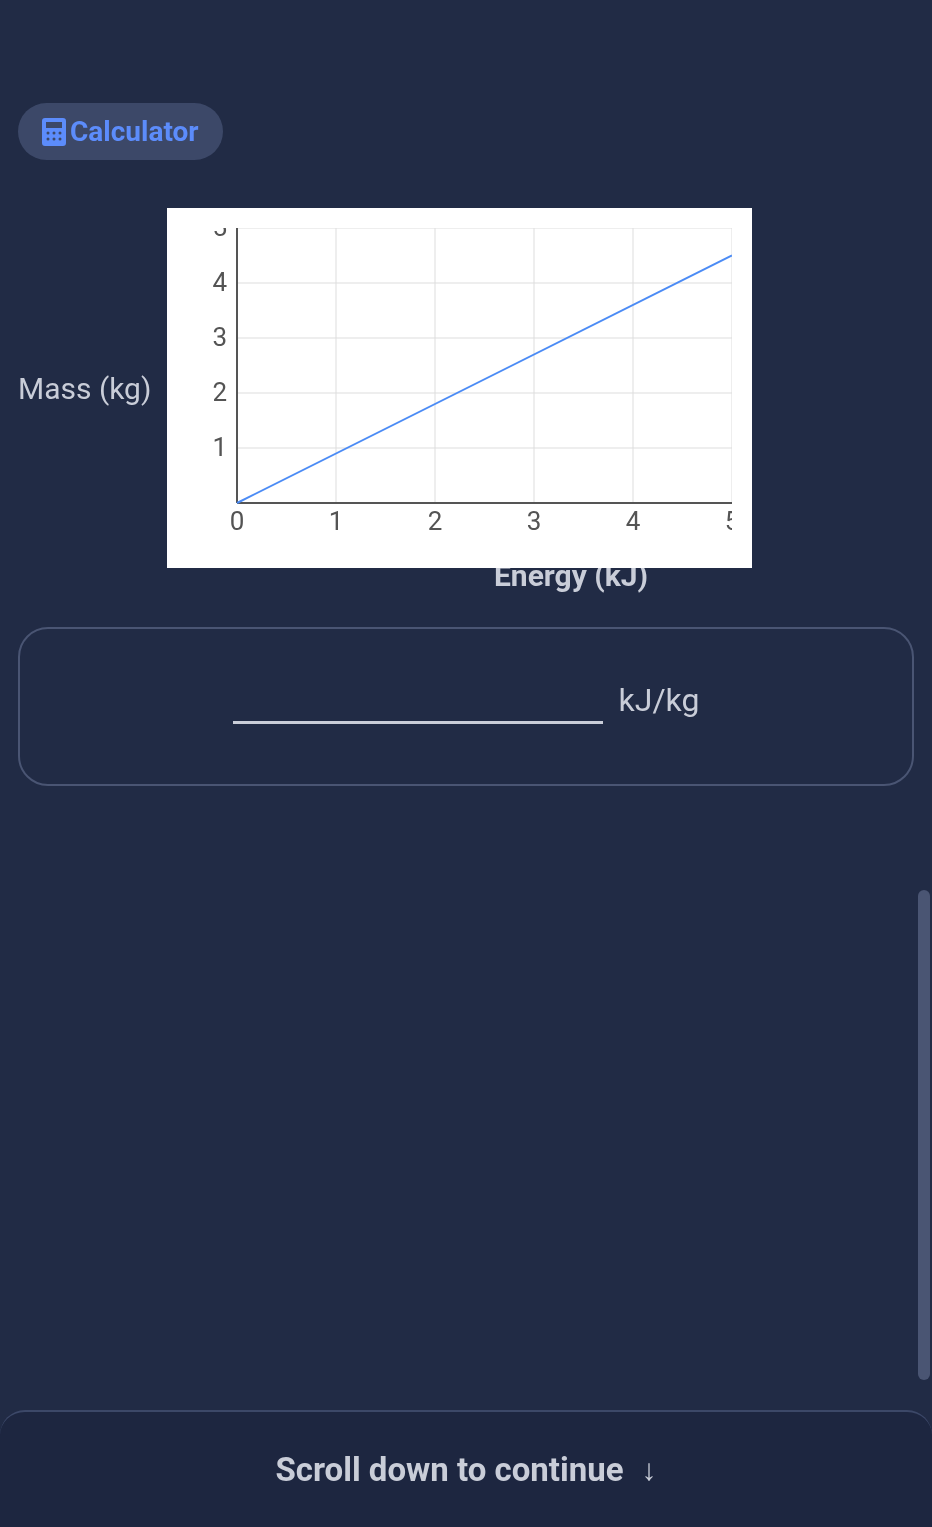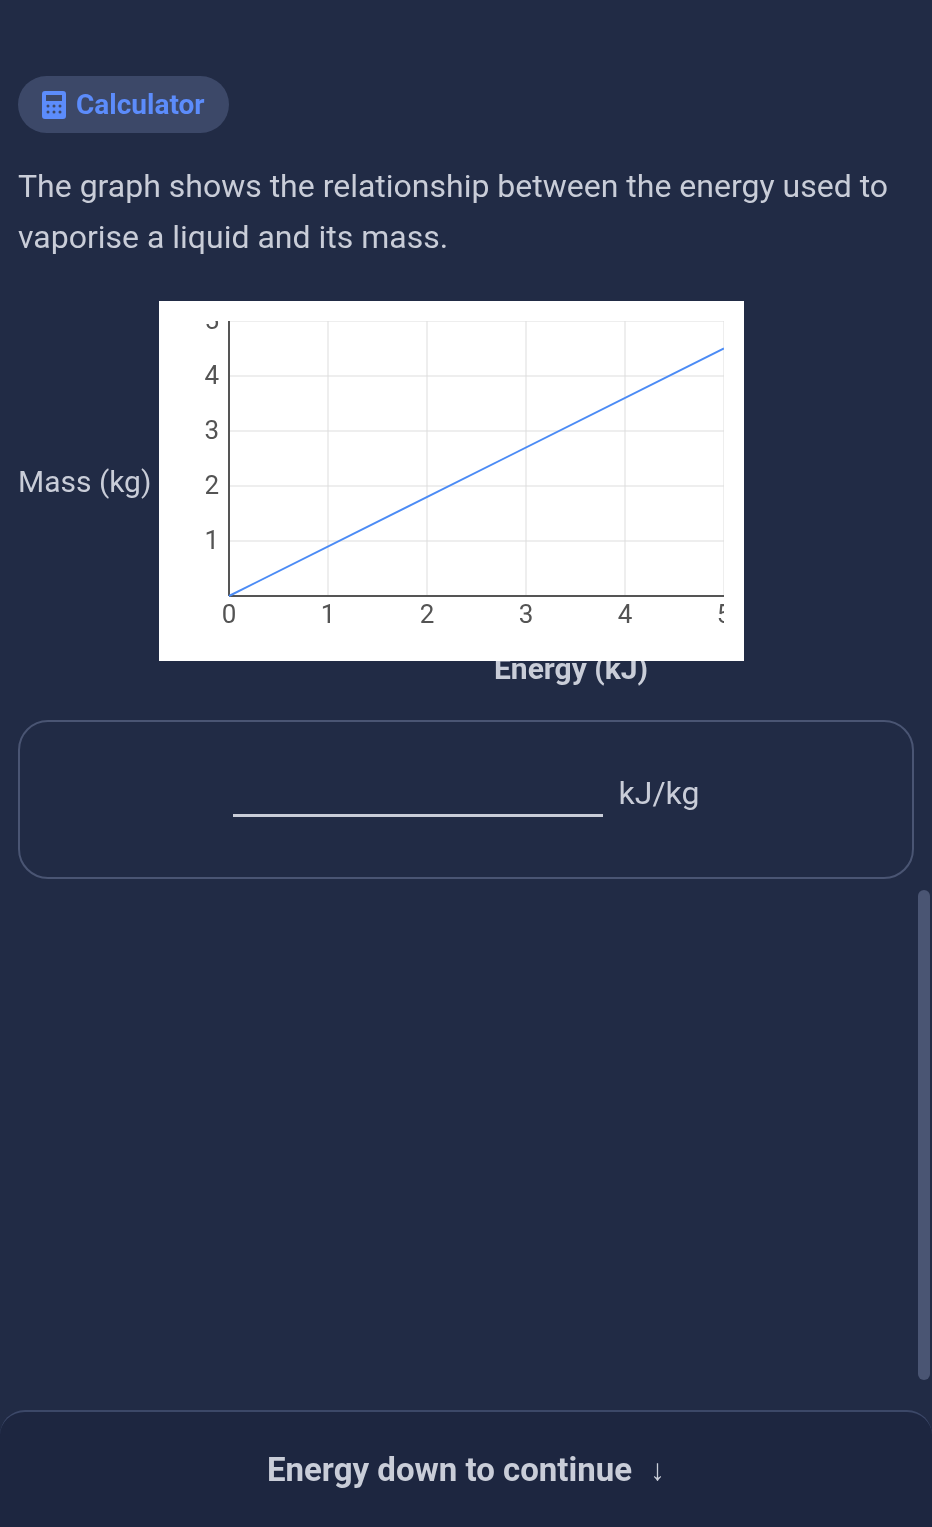--- a/index.html
+++ b/index.html
@@ -18,23 +18,23 @@
     }
     .content {
       padding: 18px;
     }
     .calculator-badge {
       display: inline-flex;
       align-items: center;
       background-color: #3c4868;
       border-radius: 30px;
       padding: 12px 24px;
-      margin-top: 58px;
+      margin-top: 85px;
       margin-bottom: 28px;
-      gap: 10px;
+      gap: 4px;
     }
     .calculator-icon {
       display: flex;
       align-items: center;
       justify-content: center;
     }
     .calculator-label {
       color: #5c8cfb;
       font-weight: 700;
       font-size: 28px;
@@ -48,21 +48,21 @@
       margin-bottom: 38px;
     }
     .chart-container {
       display: flex;
       align-items: center;
       margin-top: 20px;
     }
     .y-axis-label {
       font-size: 30px;
       color: #c9cdd8;
-      padding-right: 8px;
+      padding-right: 16px;
       white-space: nowrap;
     }
     .chart-box {
       background: white;
       position: relative;
       width: 585px;
       height: 360px;
       padding: 20px 20px 35px 40px;
     }
     .chart-svg {
@@ -149,21 +149,20 @@
         <circle cx="18" cy="15" r="1.5" fill="#3c4868"></circle>
         <circle cx="6" cy="21" r="1.5" fill="#3c4868"></circle>
         <circle cx="12" cy="21" r="1.5" fill="#3c4868"></circle>
         <circle cx="18" cy="21" r="1.5" fill="#3c4868"></circle>
       </svg>
     </span>
     <span class="calculator-label">Calculator</span>
   </div>
 
   <div class="question-text">
-    <p>The graph shows the relationship between the energy used to vaporise a liquid and its mass.</p>
   </div>
 
   <div class="chart-container">
     <div class="y-axis-label">Mass (kg)</div>
     <div class="chart-box">
       <svg class="chart-svg" viewBox="0 0 525 305">
 
         <line x1="30" y1="0" x2="30" y2="275" stroke="#ccc" stroke-width="1"></line>
         <line x1="129" y1="0" x2="129" y2="275" stroke="#ddd" stroke-width="1"></line>
         <line x1="228" y1="0" x2="228" y2="275" stroke="#ddd" stroke-width="1"></line>
@@ -199,17 +198,17 @@
   </div>
   <div class="x-axis-label">Energy (kJ)</div>
 
   <div class="answer-box">
     <input type="text" class="answer-input" value="" style="">
     <span class="answer-unit">kJ/kg</span>
   </div>
 </div>
 
 <div class="scroll-banner">
-  <span class="scroll-text">Energy down to continue</span>
+  <span class="scroll-text">Scroll down to continue</span>
   <span class="scroll-arrow">↓</span>
 </div>
 
 <div class="right-scrollbar"></div>
 
 </body></html>

